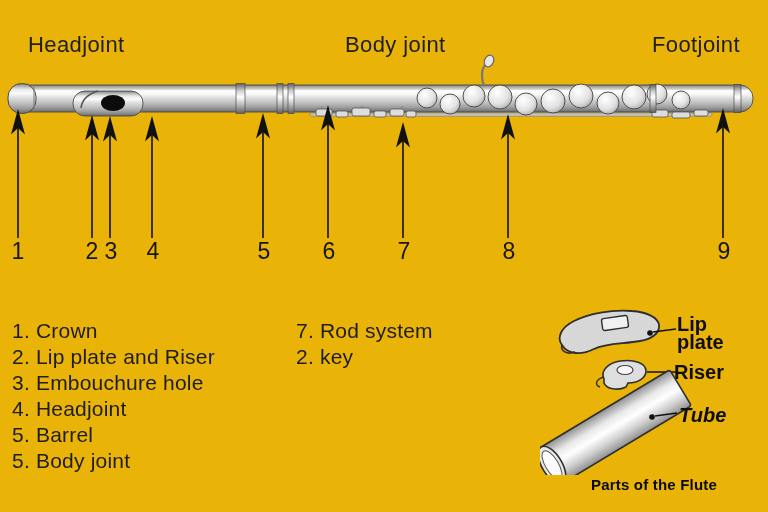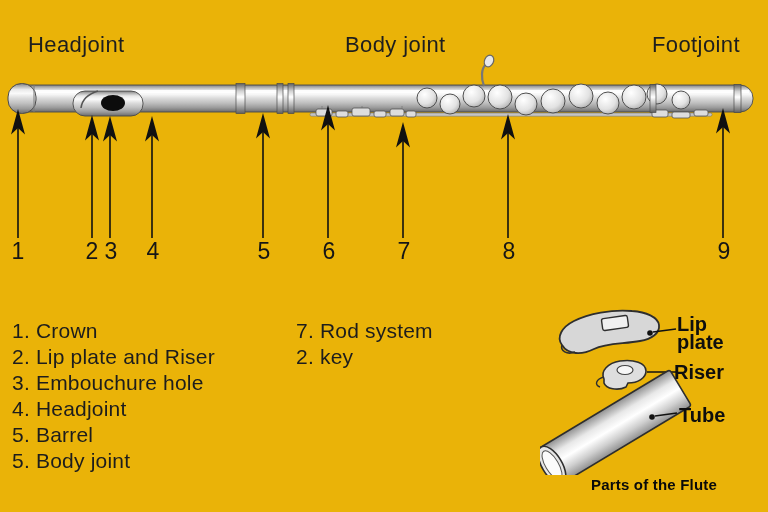--- a/index.html
+++ b/index.html
@@ -14,21 +14,21 @@
   #flute-svg{left:0;top:50px;}
   #arrows-svg{left:0;top:50px;}
   #inset-svg{left:540px;top:303px;}
   .num{position:absolute;top:238px;width:24px;margin-left:-12px;text-align:center;font-size:23px;color:#161616;}
   .plist{position:absolute;font-size:21px;line-height:26px;letter-spacing:.2px;color:#1d1d1d;}
   #col1{left:12px;top:318px;}
   #col2{left:296px;top:318px;}
   .inset-label{position:absolute;font-size:20px;font-weight:bold;line-height:18px;color:#0e0e0e;white-space:nowrap;}
   #ilbl-lip{left:677px;top:315px;}
   #ilbl-riser{left:674px;top:363px;}
-  #ilbl-tube{left:679px;top:406px;}
+  #ilbl-tube{left:679px;top:406px;font-style:italic;}
   .caption{position:absolute;left:540px;top:476px;width:228px;text-align:center;font-weight:bold;font-size:15px;letter-spacing:.2px;color:#0a0a0a;}
 </style>
 </head>
 <body>
 
 <div class="stage">
 
   <span class="toplabel" id="lbl-head">Headjoint</span>
   <span class="toplabel" id="lbl-body">Body joint</span>
   <span class="toplabel" id="lbl-foot">Footjoint</span>

